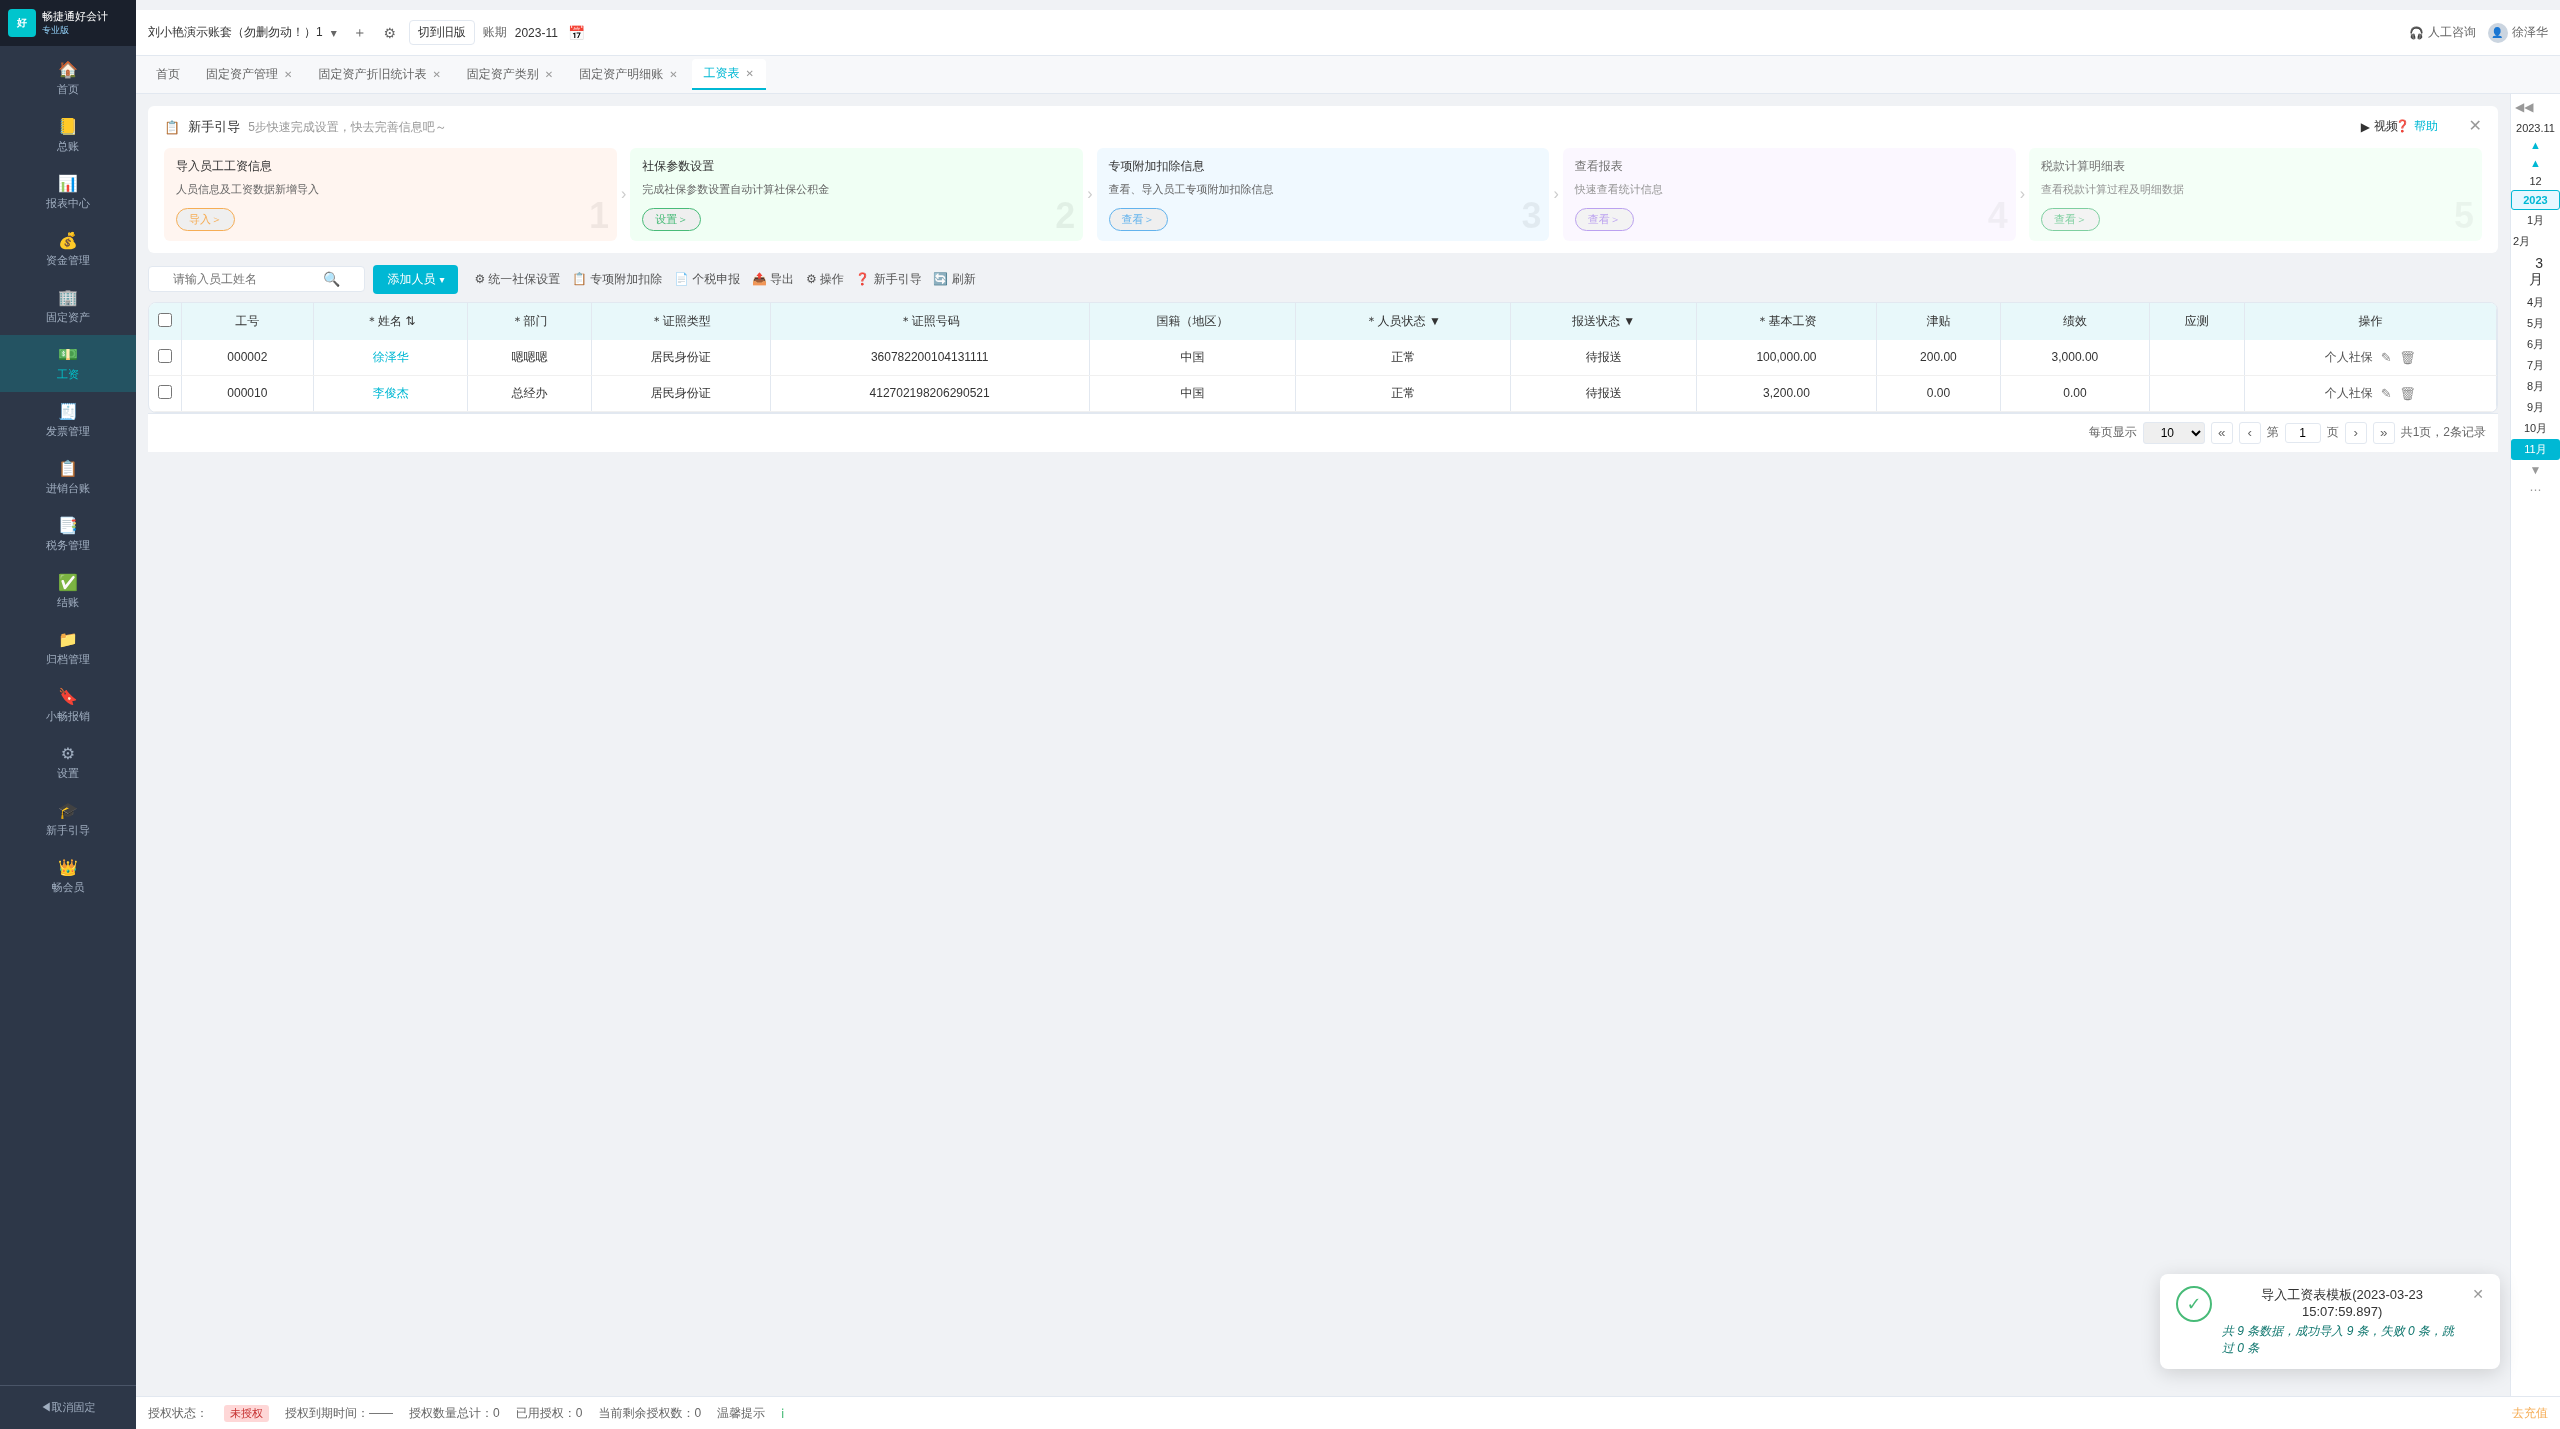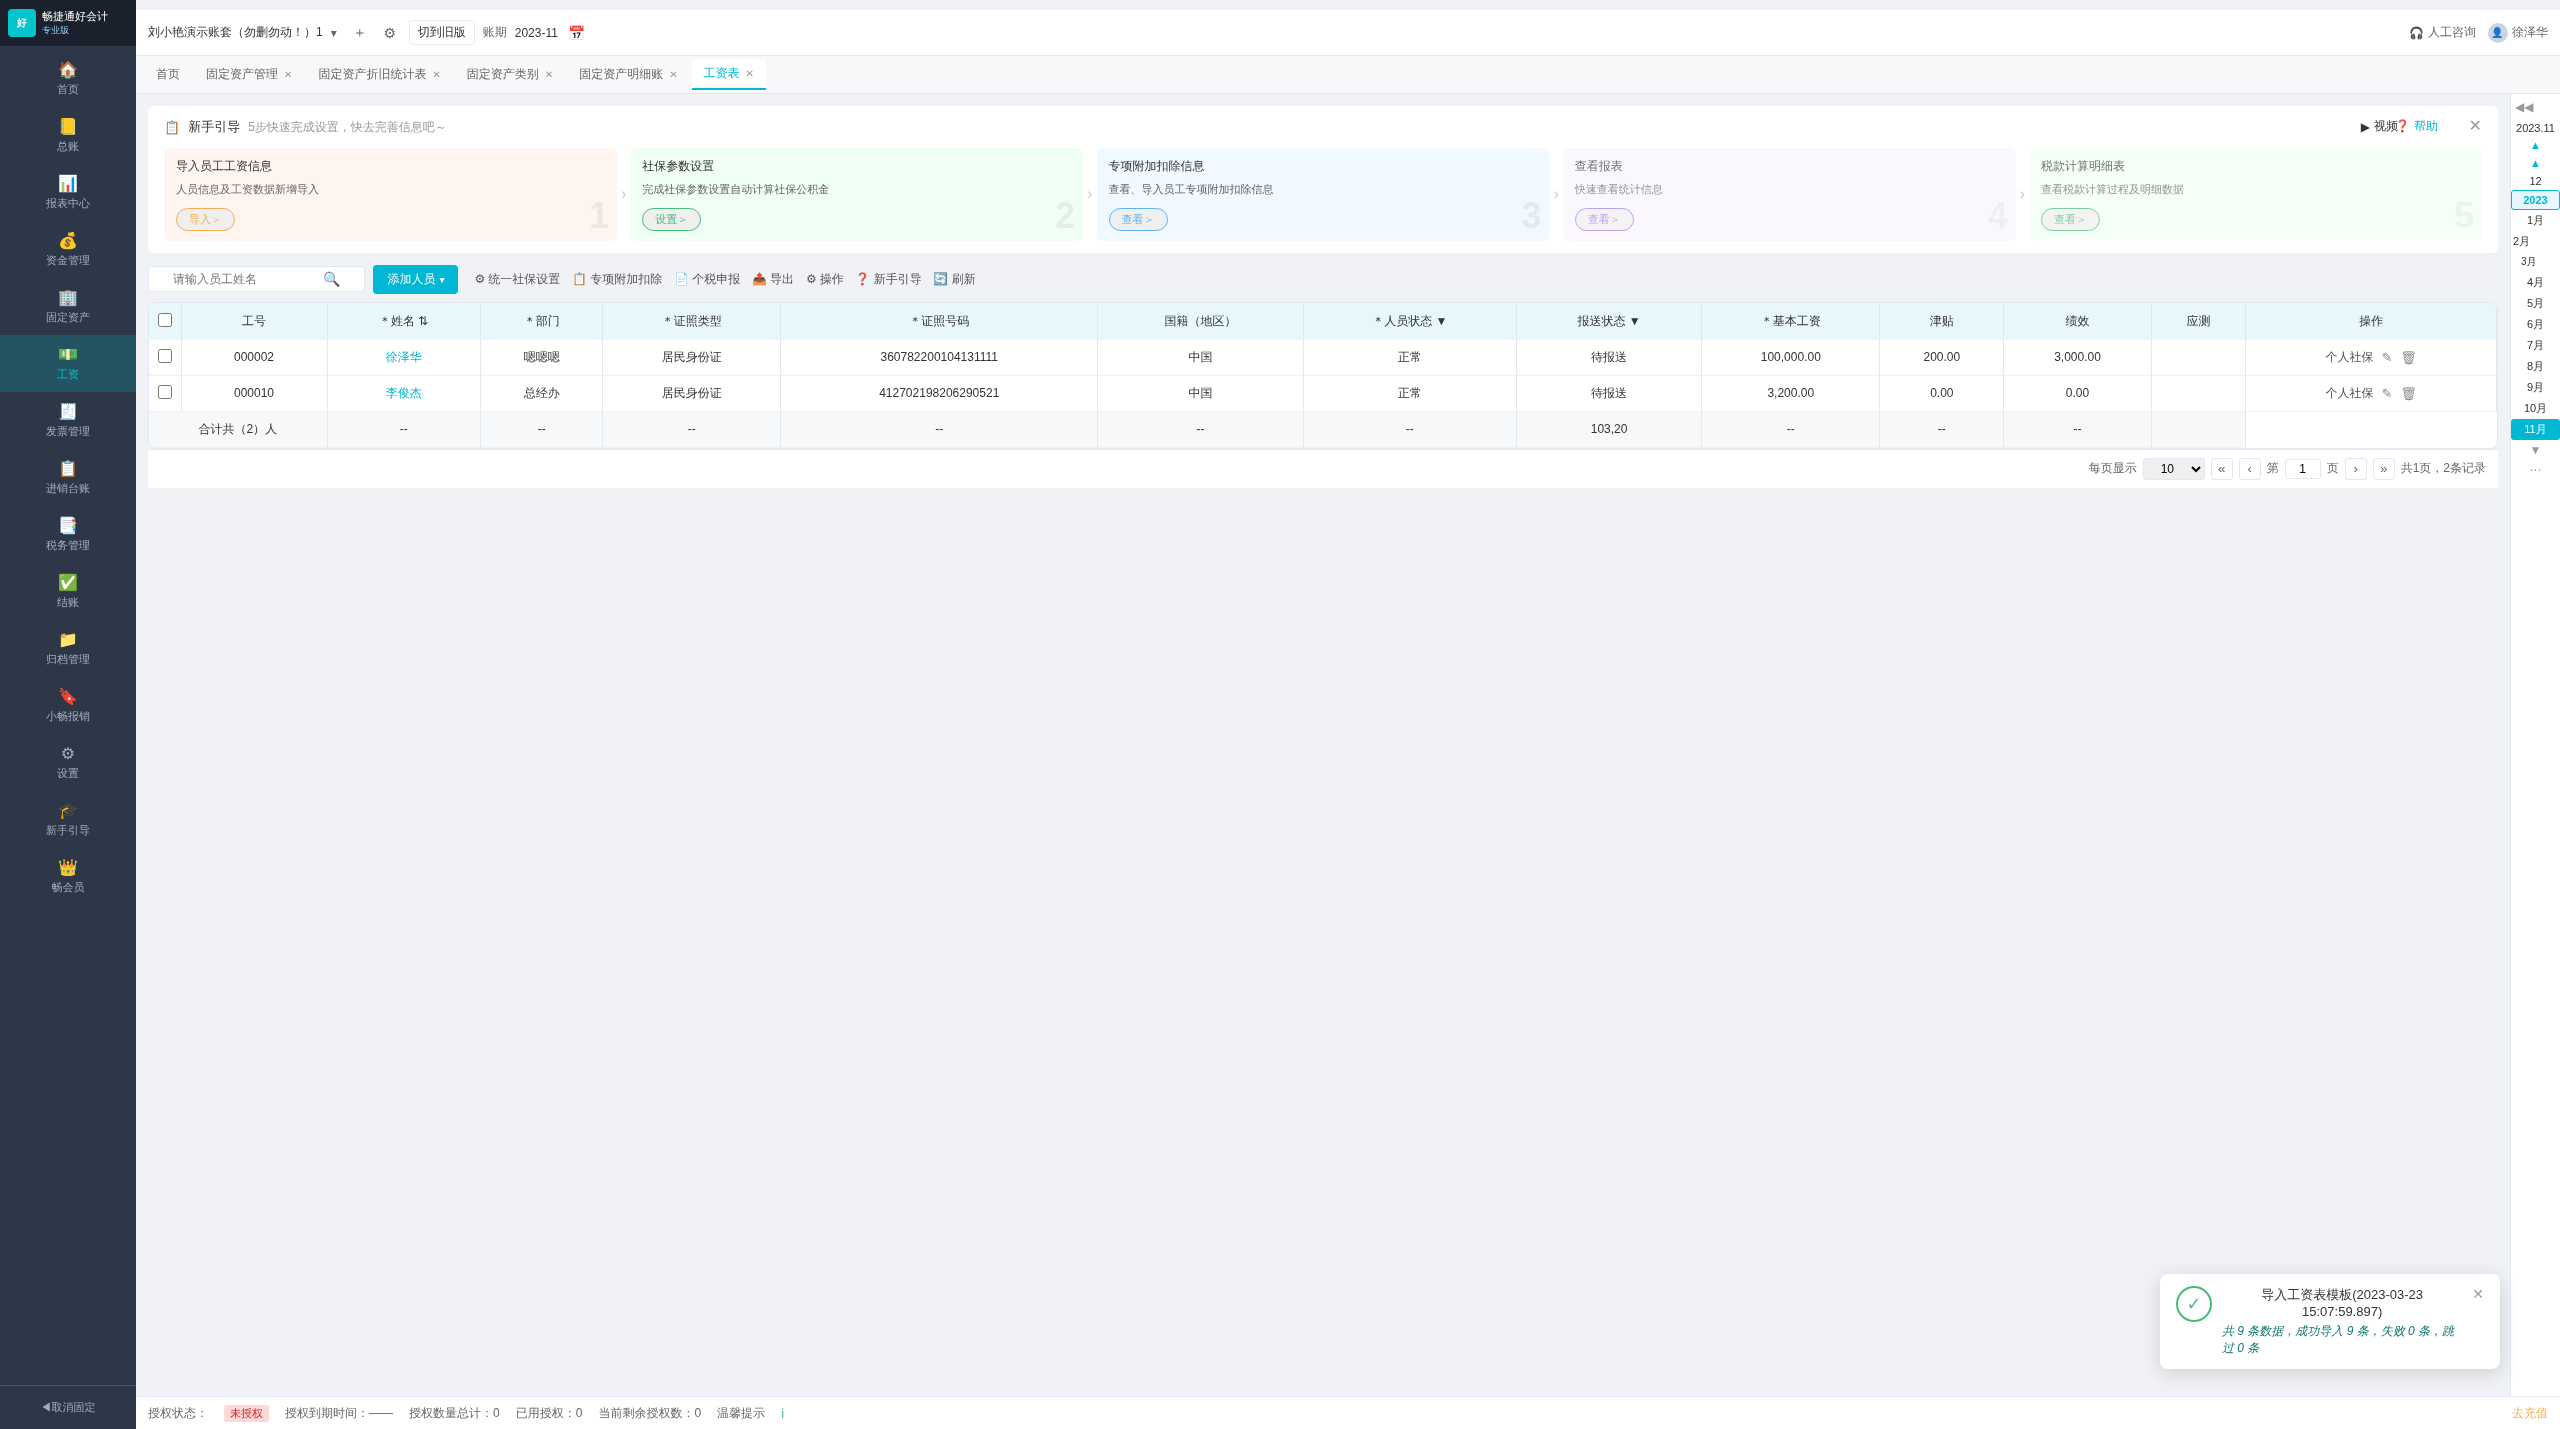--- a/index.html
+++ b/index.html
@@ -410,34 +410,20 @@
                 <td>0.00</td>
                 <td></td>
                 <td>
                   <div class="operation-cell">
                     <span class="op-text">个人社保</span>
                     <span class="op-icon">✎</span>
                     <span class="op-icon">🗑</span>
                   </div>
                 </td>
               </tr>
-              <tr class="summary-table-row">
-                <td colspan="2">合计共（2）人</td>
-                <td>--</td>
-                <td>--</td>
-                <td>--</td>
-                <td>--</td>
-                <td>--</td>
-                <td>--</td>
-                <td>103,20</td>
-                <td>--</td>
-                <td>--</td>
-                <td>--</td>
-                <td></td>
-              </tr>
             </tbody>
           </table>
         </div>
 
         <div class="table-footer">
           <div class="pagination-area">
             <span>每页显示</span>
             <select class="per-page-select">
               <option>10</option>
               <option>20</option>
@@ -462,21 +448,21 @@
           <span style="cursor:pointer;color:#999;font-size:12px;"></span>
         </div>
         <div style="font-size:11px;color:#333;text-align:center;padding:2px 0;font-weight:500;">2023.11</div>
         <div style="display:flex;flex-direction:column;align-items:center;width:100%;">
           <div style="color:#00b8d4;font-size:11px;cursor:pointer;text-align:center;padding:3px 2px;width:100%;">▲</div>
           <div style="font-size:11px;color:#00b8d4;font-weight:bold;text-align:center;padding:3px 2px;width:100%;">▲</div>
           <div style="font-size:11px;color:#333;text-align:center;padding:3px 2px;width:100%;">12</div>
           <div style="font-size:11px;color:#00b8d4;font-weight:bold;background:#e6f7ff;border-radius:3px;text-align:center;padding:3px 2px;width:100%;border:1px solid #00b8d4;">2023</div>
           <div style="font-size:11px;color:#333;text-align:center;padding:3px 2px;width:100%;">1月</div>
           <div style="font-size:11px;color:#333;padding:3px 2px;width:100%;">2月</div>
-          <div style="font-size:10px;color:#333;text-align:left;padding:3px 10px;width:100%;">3月</div>
+          <div style="font-size:14px;color:#333;text-align:right;padding:3px 17px;width:100%;">3月</div>
           <div style="font-size:11px;color:#333;text-align:center;padding:3px 2px;width:100%;">4月</div>
           <div style="font-size:11px;color:#333;text-align:center;padding:3px 2px;width:100%;">5月</div>
           <div style="font-size:11px;color:#333;text-align:center;padding:3px 2px;width:100%;">6月</div>
           <div style="font-size:11px;color:#333;text-align:center;padding:3px 2px;width:100%;">7月</div>
           <div style="font-size:11px;color:#333;text-align:center;padding:3px 2px;width:100%;">8月</div>
           <div style="font-size:11px;color:#333;text-align:center;padding:3px 2px;width:100%;">9月</div>
           <div style="font-size:11px;color:#333;text-align:center;padding:3px 2px;width:100%;">10月</div>
           <div style="font-size:11px;color:white;background:#00b8d4;border-radius:3px;text-align:center;padding:3px 2px;width:100%;font-weight:500;">11月</div>
           <div style="color:#999;font-size:12px;cursor:pointer;text-align:center;padding:3px 2px;width:100%;">▼</div>
           <div style="color:#999;font-size:12px;cursor:pointer;text-align:center;padding:3px 2px;width:100%;">⋯</div>

